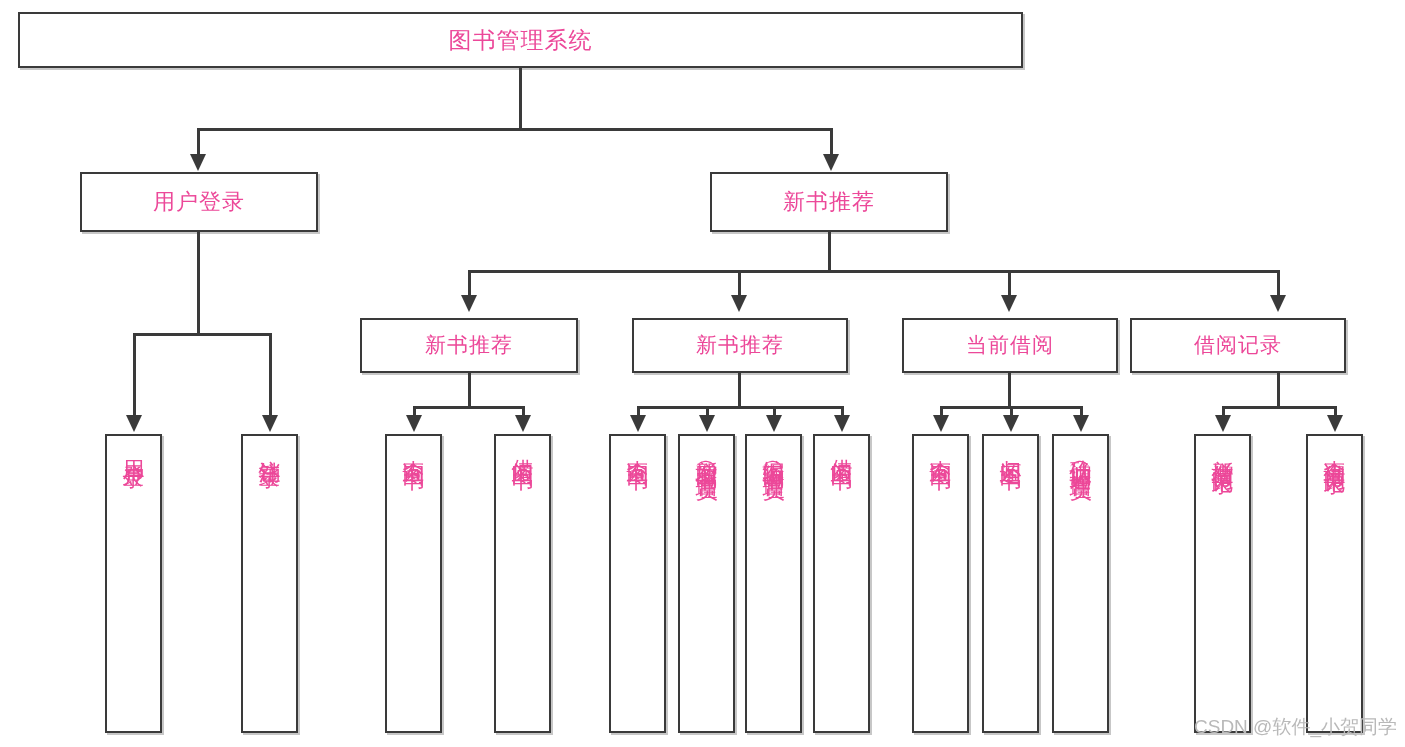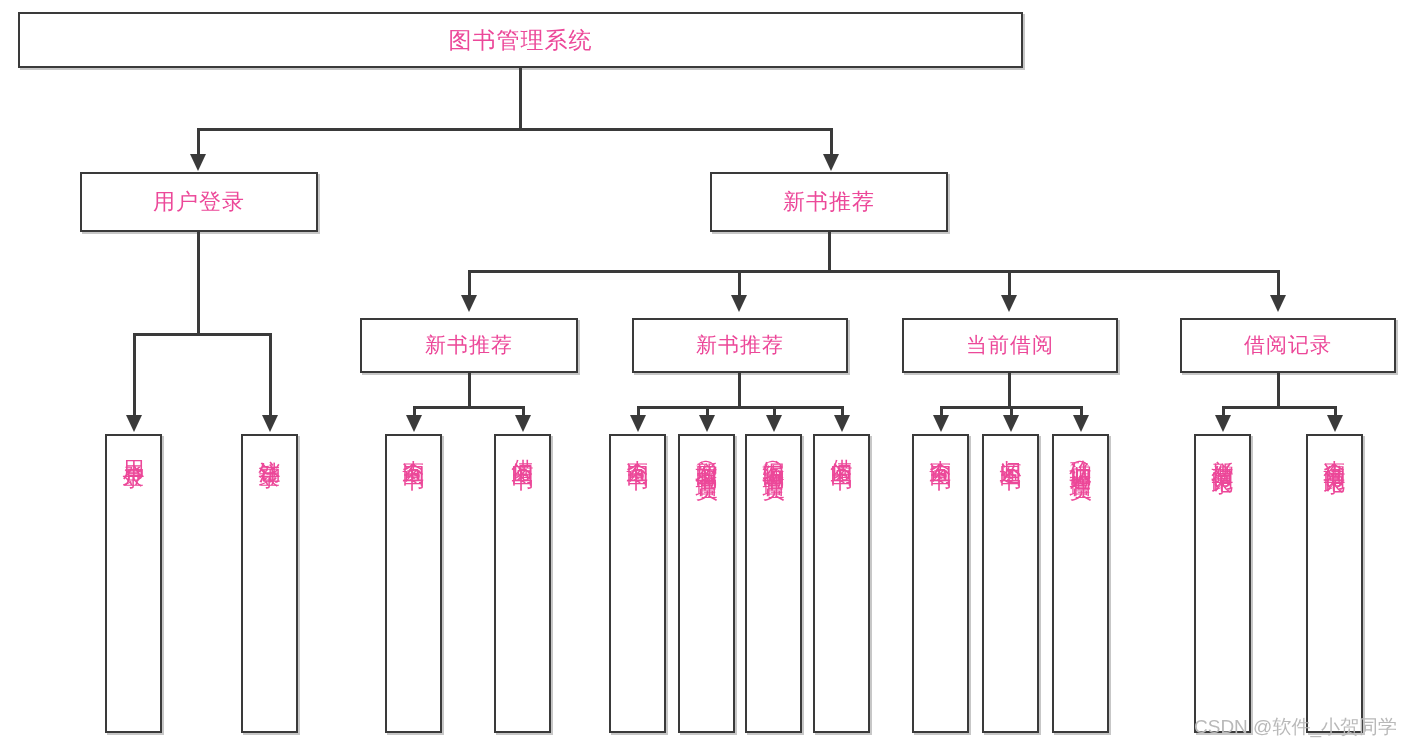--- a/index.html
+++ b/index.html
@@ -135,21 +135,21 @@
   </div>
 
   <div class="node level3" style="left:632px; top:318px; width:216px; height:55px;">
     <span class="node-label">新书推荐</span>
   </div>
 
   <div class="node level3" style="left:902px; top:318px; width:216px; height:55px;">
     <span class="node-label">当前借阅</span>
   </div>
 
-  <div class="node level3" style="left:1180px; top:318px; width:216px; height:55px;">
+  <div class="node level3" style="left:1130px; top:318px; width:216px; height:55px;">
     <span class="node-label">借阅记录</span>
   </div>
 
   <div class="vline" style="left:468px; top:373px; height:35px;"></div>
   <div class="hline" style="left:413px; top:406px; width:112px;"></div>
   <div class="vline" style="left:413px; top:406px; height:12px;"></div>
   <div class="arrow" style="left:406px; top:415px;"></div>
   <div class="vline" style="left:522px; top:406px; height:12px;"></div>
   <div class="arrow" style="left:515px; top:415px;"></div>
 

